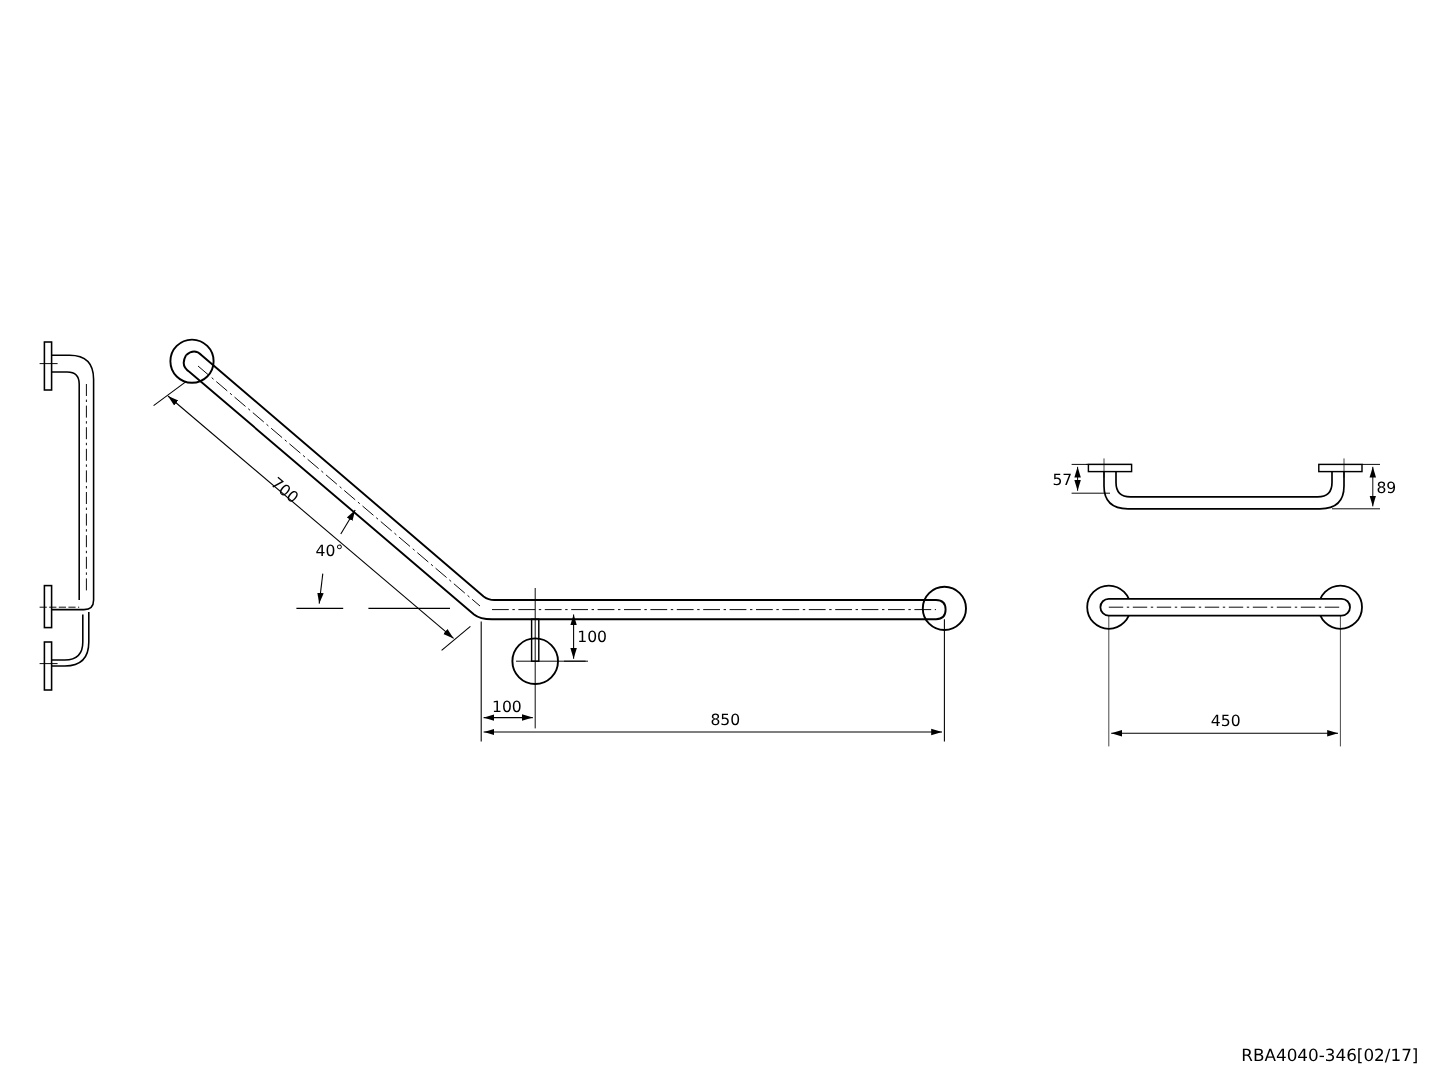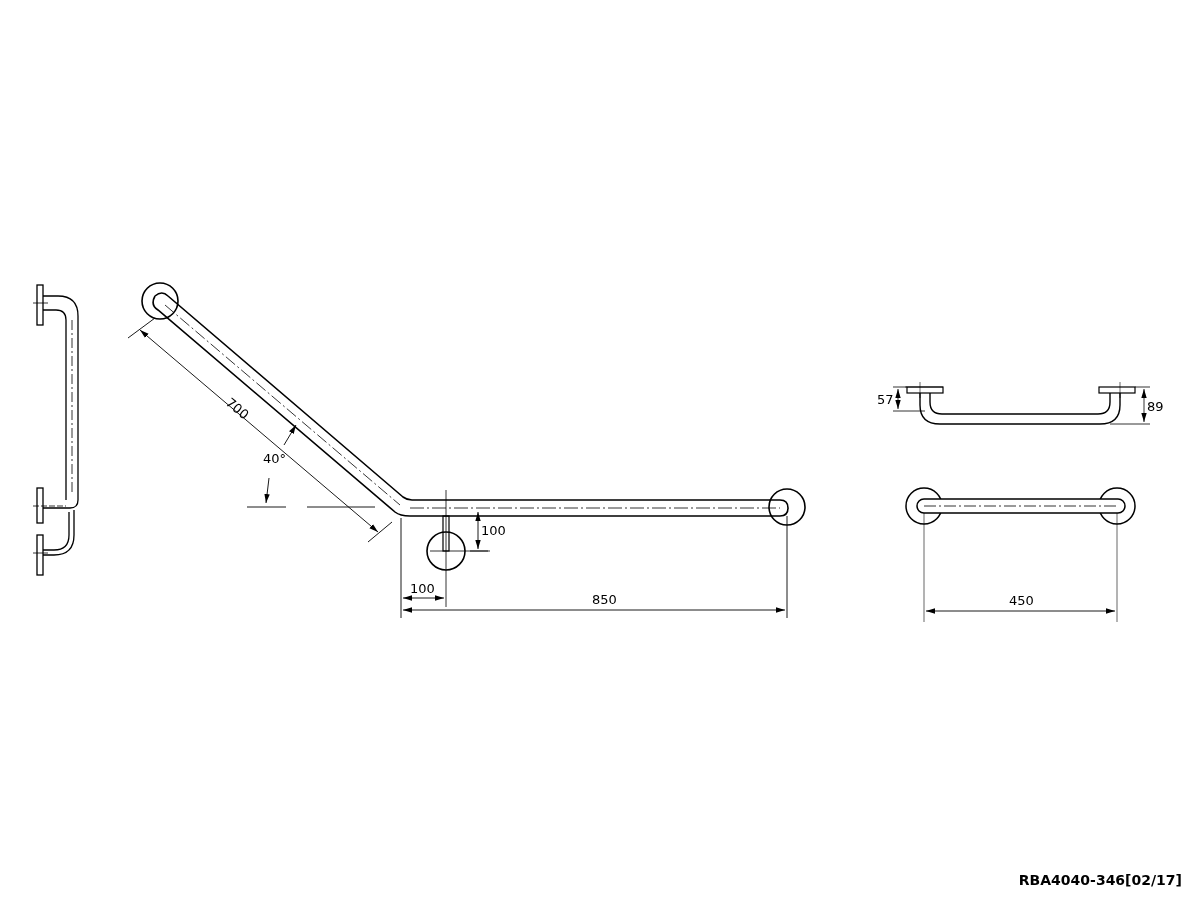--- a/index.html
+++ b/index.html
@@ -1,19 +1,19 @@
 <!DOCTYPE html>
 <html><head>
 <meta charset="utf-8">
 <style>
   html, body { margin:0; padding:0; background:#ffffff; }
   #canvas { position:relative; width:1200px; height:900px; background:#ffffff; overflow:hidden; }
   svg { position:absolute; left:0; top:0; }
   .dim-text { font-family:"DejaVu Sans", sans-serif; font-size:13px; fill:#000; }
-  .code { position:absolute; right:18px; bottom:12px; font-family:"DejaVu Sans", sans-serif; font-size:14px; color:#000;font-weight:bold; }
+  .code { position:absolute; right:18px; bottom:12px; font-family:"DejaVu Sans", sans-serif; font-size:14px; color:#000; }
 </style>
 </head>
 <body>
 
 <div id="canvas">
 <svg width="1200" height="900" viewBox="0 0 1200 900" xmlns="http://www.w3.org/2000/svg">
   <defs>
     <marker id="arr" viewBox="0 0 10 10" refX="10" refY="5" markerWidth="9" markerHeight="9" orient="auto-start-reverse" markerUnits="userSpaceOnUse">
       <path d="M0,2 L10,5 L0,8 z" fill="#000"></path>
     </marker>

